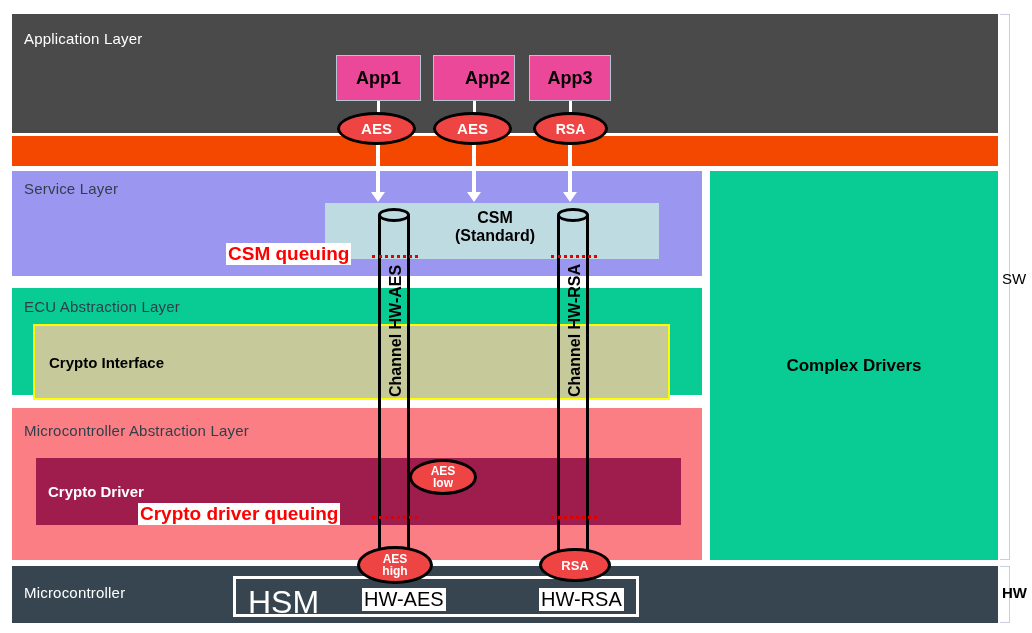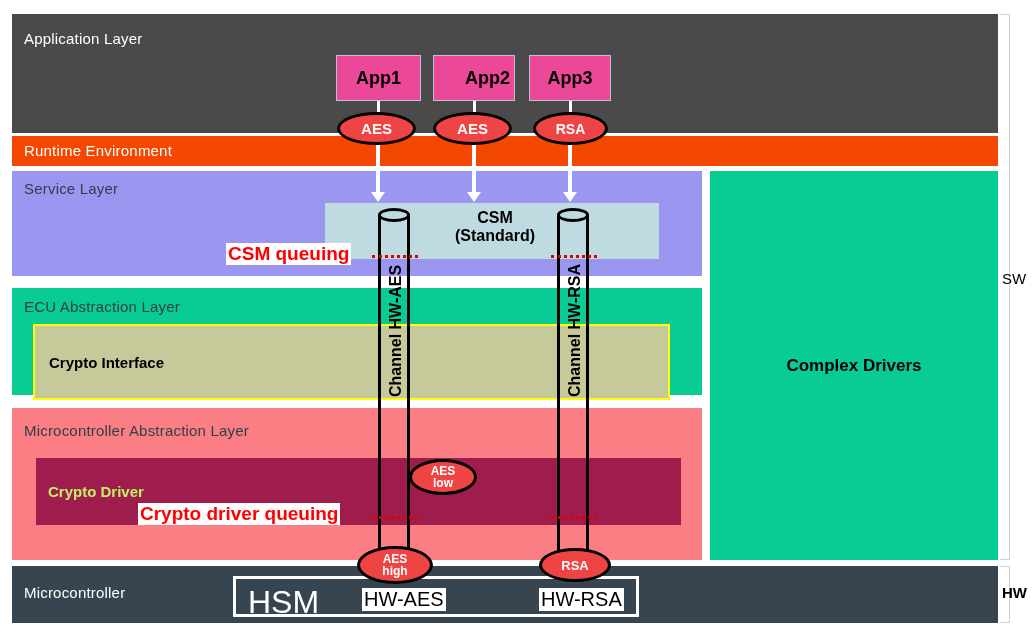--- a/index.html
+++ b/index.html
@@ -232,21 +232,20 @@
   </div>
   <div class="appbox" style="left:529px; top:55px; width:82px; height:46px;">
     <span>App3</span>
   </div>
 
   <div class="connector" style="left:377px; top:101px; height:16px;"></div>
   <div class="connector" style="left:473px; top:101px; height:16px;"></div>
   <div class="connector" style="left:569px; top:101px; height:16px;"></div>
 
   <div class="layer band-rte abs" style="left:12px; top:136px; width:986px; height:30px;"></div>
-  <div class="layer-title title-light" style="left:24px; top:142px;">Runtime Environment</div>
 
   <div class="layer band-svc abs" style="left:12px; top:171px; width:690px; height:105px;"></div>
   <div class="layer-title title-dark" style="left:24px; top:180px;">Service Layer</div>
 
   <div class="module mod-csm" style="left:325px; top:203px; width:334px; height:56px;"></div>
   <div class="csm-text" style="left:425px; top:209px; width:140px;">
     <div>CSM</div>
     <div>(Standard)</div>
   </div>
 
@@ -254,21 +253,21 @@
   <div class="layer-title title-dark" style="left:24px; top:298px;">ECU Abstraction Layer</div>
 
   <div class="module mod-cryif" style="left:33px; top:324px; width:637px; height:76px;">
     <span class="module-label" style="margin-left:14px; color:#000;">Crypto Interface</span>
   </div>
 
   <div class="layer band-mcal abs" style="left:12px; top:408px; width:690px; height:152px;"></div>
   <div class="layer-title title-dark" style="left:24px; top:422px;">Microcontroller Abstraction Layer</div>
 
   <div class="module mod-crydrv" style="left:36px; top:458px; width:645px; height:67px;">
-    <span class="module-label" style="margin-left:12px; color:#bef264;">Crypto Driver</span>
+    <span class="module-label" style="margin-left:12px; color:#ffffff;">Crypto Driver</span>
   </div>
 
   <div class="layer band-mcu abs" style="left:12px; top:566px; width:986px; height:57px;"></div>
   <div class="layer-title title-light" style="left:24px; top:584px;">Microcontroller</div>
 
   <div class="hsm-box" style="left:233px; top:576px; width:406px; height:41px;"></div>
   <div class="hsm-label" style="left:248px; top:584px;">HSM</div>
   <div class="hw-chip" style="left:362px; top:588px;">HW-AES</div>
   <div class="hw-chip" style="left:539px; top:588px;">HW-RSA</div>
 

